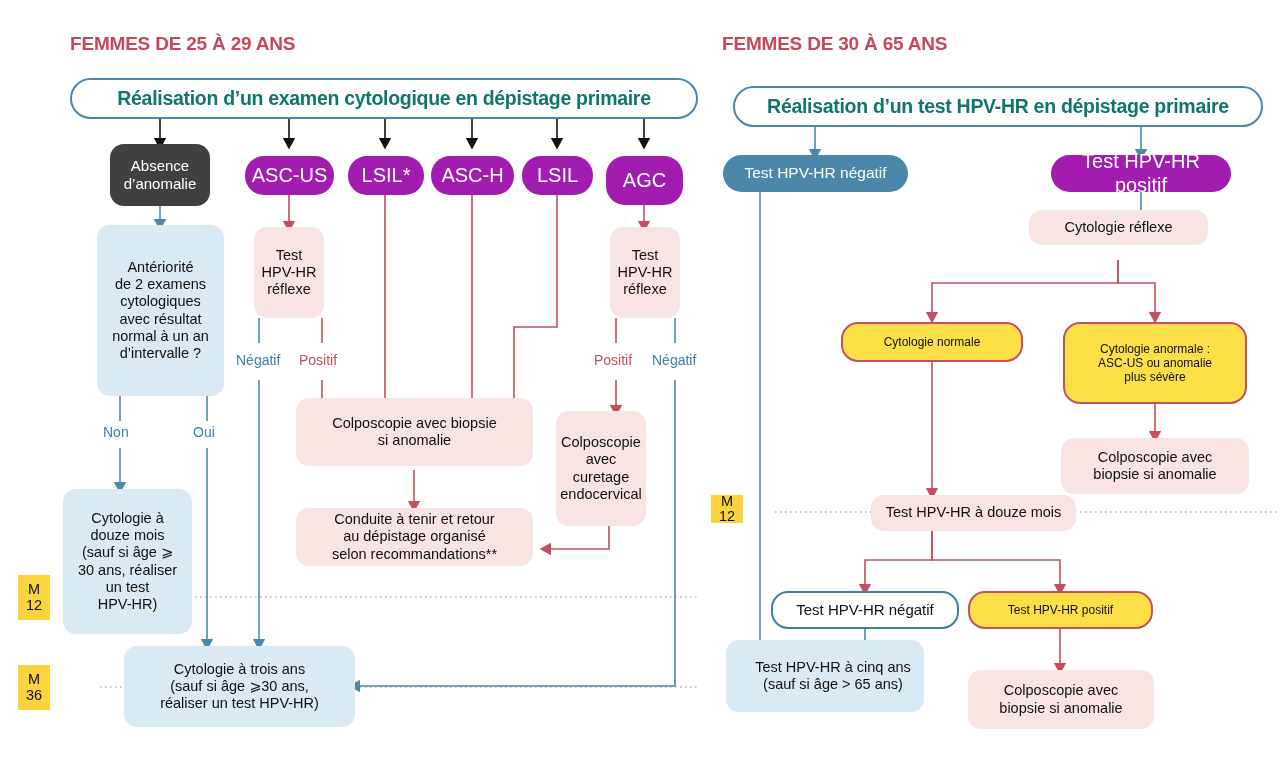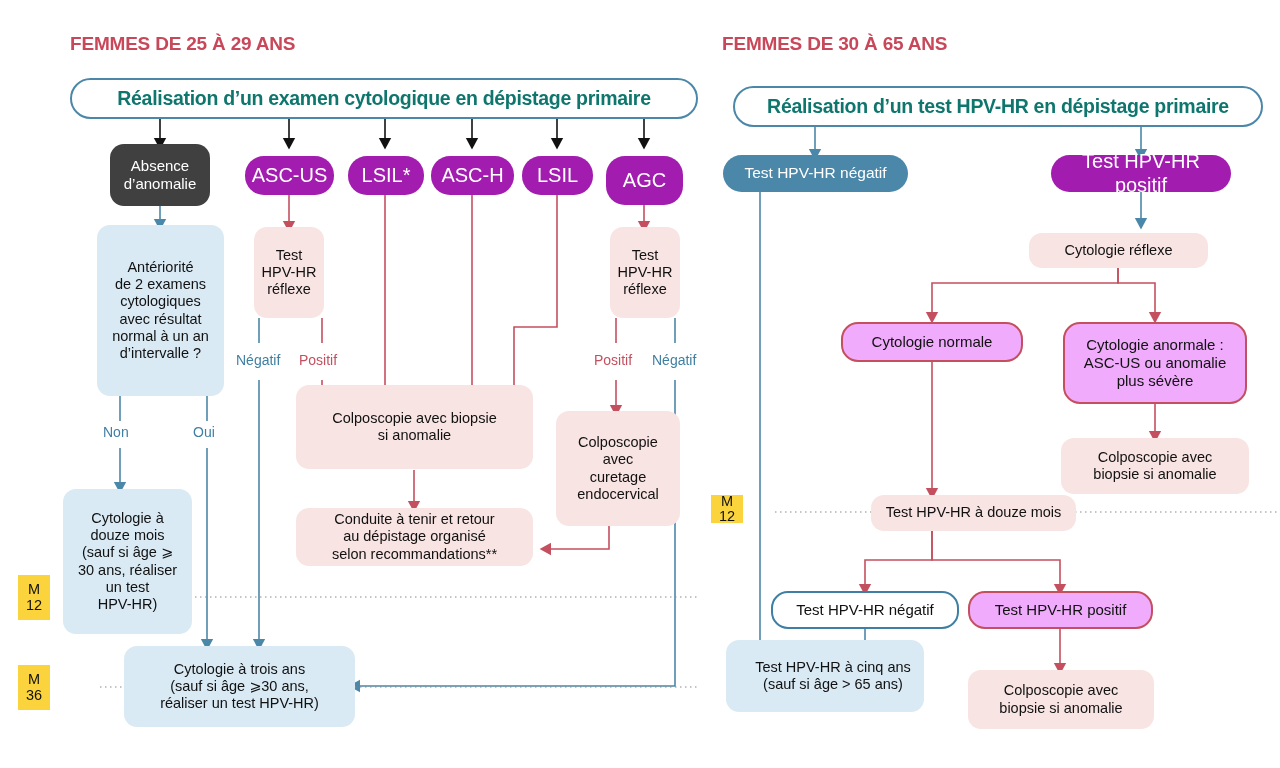--- a/index.html
+++ b/index.html
@@ -37,22 +37,22 @@
   .v-red-pill{
     background:#a21caf;border-radius:19px;color:#ffffff;font-size:20px;
   }
   .v-blue-light{
     background:#d9eaf4;border-radius:13px;color:#111;font-size:14.5px;
   }
   .v-pink{
     background:#f8e4e2;border-radius:13px;color:#111;font-size:14.5px;
   }
   .v-outline-red{
-    background:#f0abfc;border:2.3px solid #c4505f;border-radius:17px;
-    color:#111;font-size:15px;
+    background:#fde047;border:2.3px solid #c4505f;border-radius:17px;
+    color:#111;font-size:12px;
   }
   .v-outline-blue{
     background:#ffffff;border:2.3px solid #3f7fa3;border-radius:17px;
     color:#111;font-size:15px;
   }
 
   .edge-label{
     position:absolute;font-size:14px;white-space:nowrap;
   }
   .lbl-red{color:#c4505f;}
@@ -182,25 +182,25 @@
     <span>Antériorité<br>de 2 examens<br>cytologiques<br>avec résultat<br>normal à un an<br>d’intervalle ?</span>
   </div>
 
   <div class="node v-pink" style="left:254px;top:227px;width:70px;height:91px;">
     <span>Test<br>HPV-HR<br>réflexe</span>
   </div>
   <div class="node v-pink" style="left:610px;top:227px;width:70px;height:91px;">
     <span>Test<br>HPV-HR<br>réflexe</span>
   </div>
 
-  <div class="node v-pink" style="left:296px;top:385px;width:237px;height:84px;">
+  <div class="node v-pink" style="left:296px;top:398px;width:237px;height:68px;">
     <span>Colposcopie avec biopsie<br>si anomalie</span>
   </div>
 
-  <div class="node v-pink" style="left:556px;top:411px;width:124px;height:115px;">
+  <div class="node v-pink" style="left:556px;top:411px;width:90px;height:115px;">
     <span>Colposcopie<br>avec<br>curetage<br>endocervical</span>
   </div>
 
   <div class="node v-pink" style="left:296px;top:508px;width:237px;height:58px;">
     <span>Conduite à tenir et retour<br>au dépistage organisé<br>selon recommandations**</span>
   </div>
 
   <div class="node v-blue-light" style="left:63px;top:489px;width:129px;height:145px;">
     <span>Cytologie à<br>douze mois<br>(sauf si âge ⩾<br>30 ans, réaliser<br>un test<br>HPV-HR)</span>
   </div>
@@ -231,21 +231,21 @@
     <span>Réalisation d’un test HPV-HR en dépistage primaire</span>
   </div>
 
   <div class="node v-blue-pill" style="left:723px;top:155px;width:185px;height:37px;">
     <span>Test HPV-HR négatif</span>
   </div>
   <div class="node v-red-pill" style="left:1051px;top:155px;width:180px;height:37px;">
     <span>Test HPV-HR positif</span>
   </div>
 
-  <div class="node v-pink" style="left:1029px;top:233px;width:179px;height:35px;">
+  <div class="node v-pink" style="left:1029px;top:210px;width:179px;height:35px;">
     <span>Cytologie réflexe</span>
   </div>
 
   <div class="node v-outline-red" style="left:841px;top:322px;width:182px;height:40px;">
     <span>Cytologie normale</span>
   </div>
 
   <div class="node v-outline-red" style="left:1063px;top:322px;width:184px;height:82px;">
     <span>Cytologie anormale :<br>ASC-US ou anomalie<br>plus sévère</span>
   </div>

